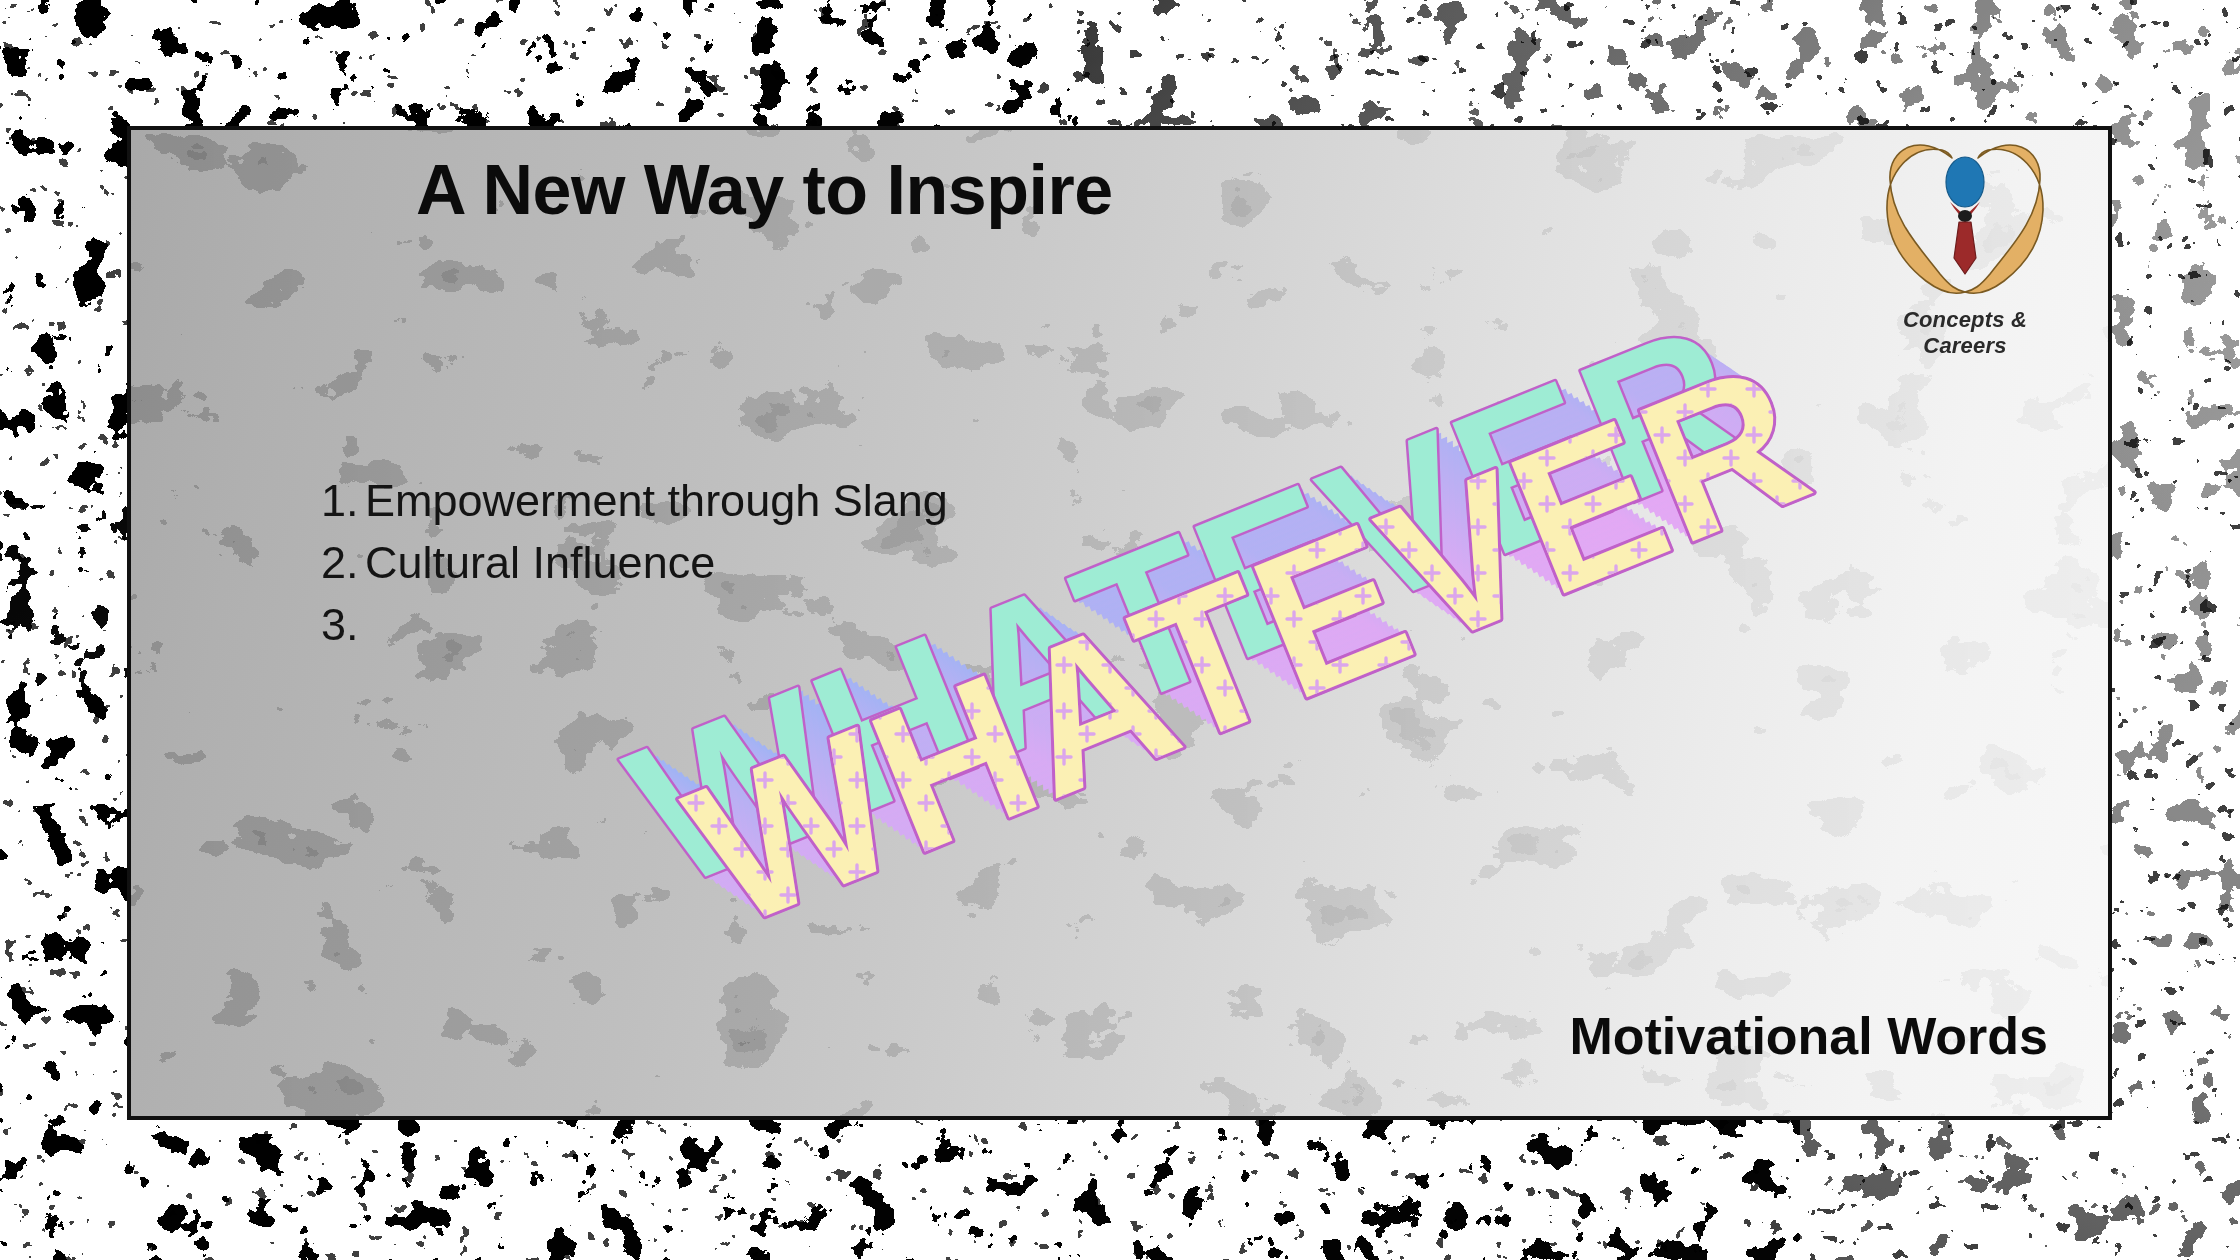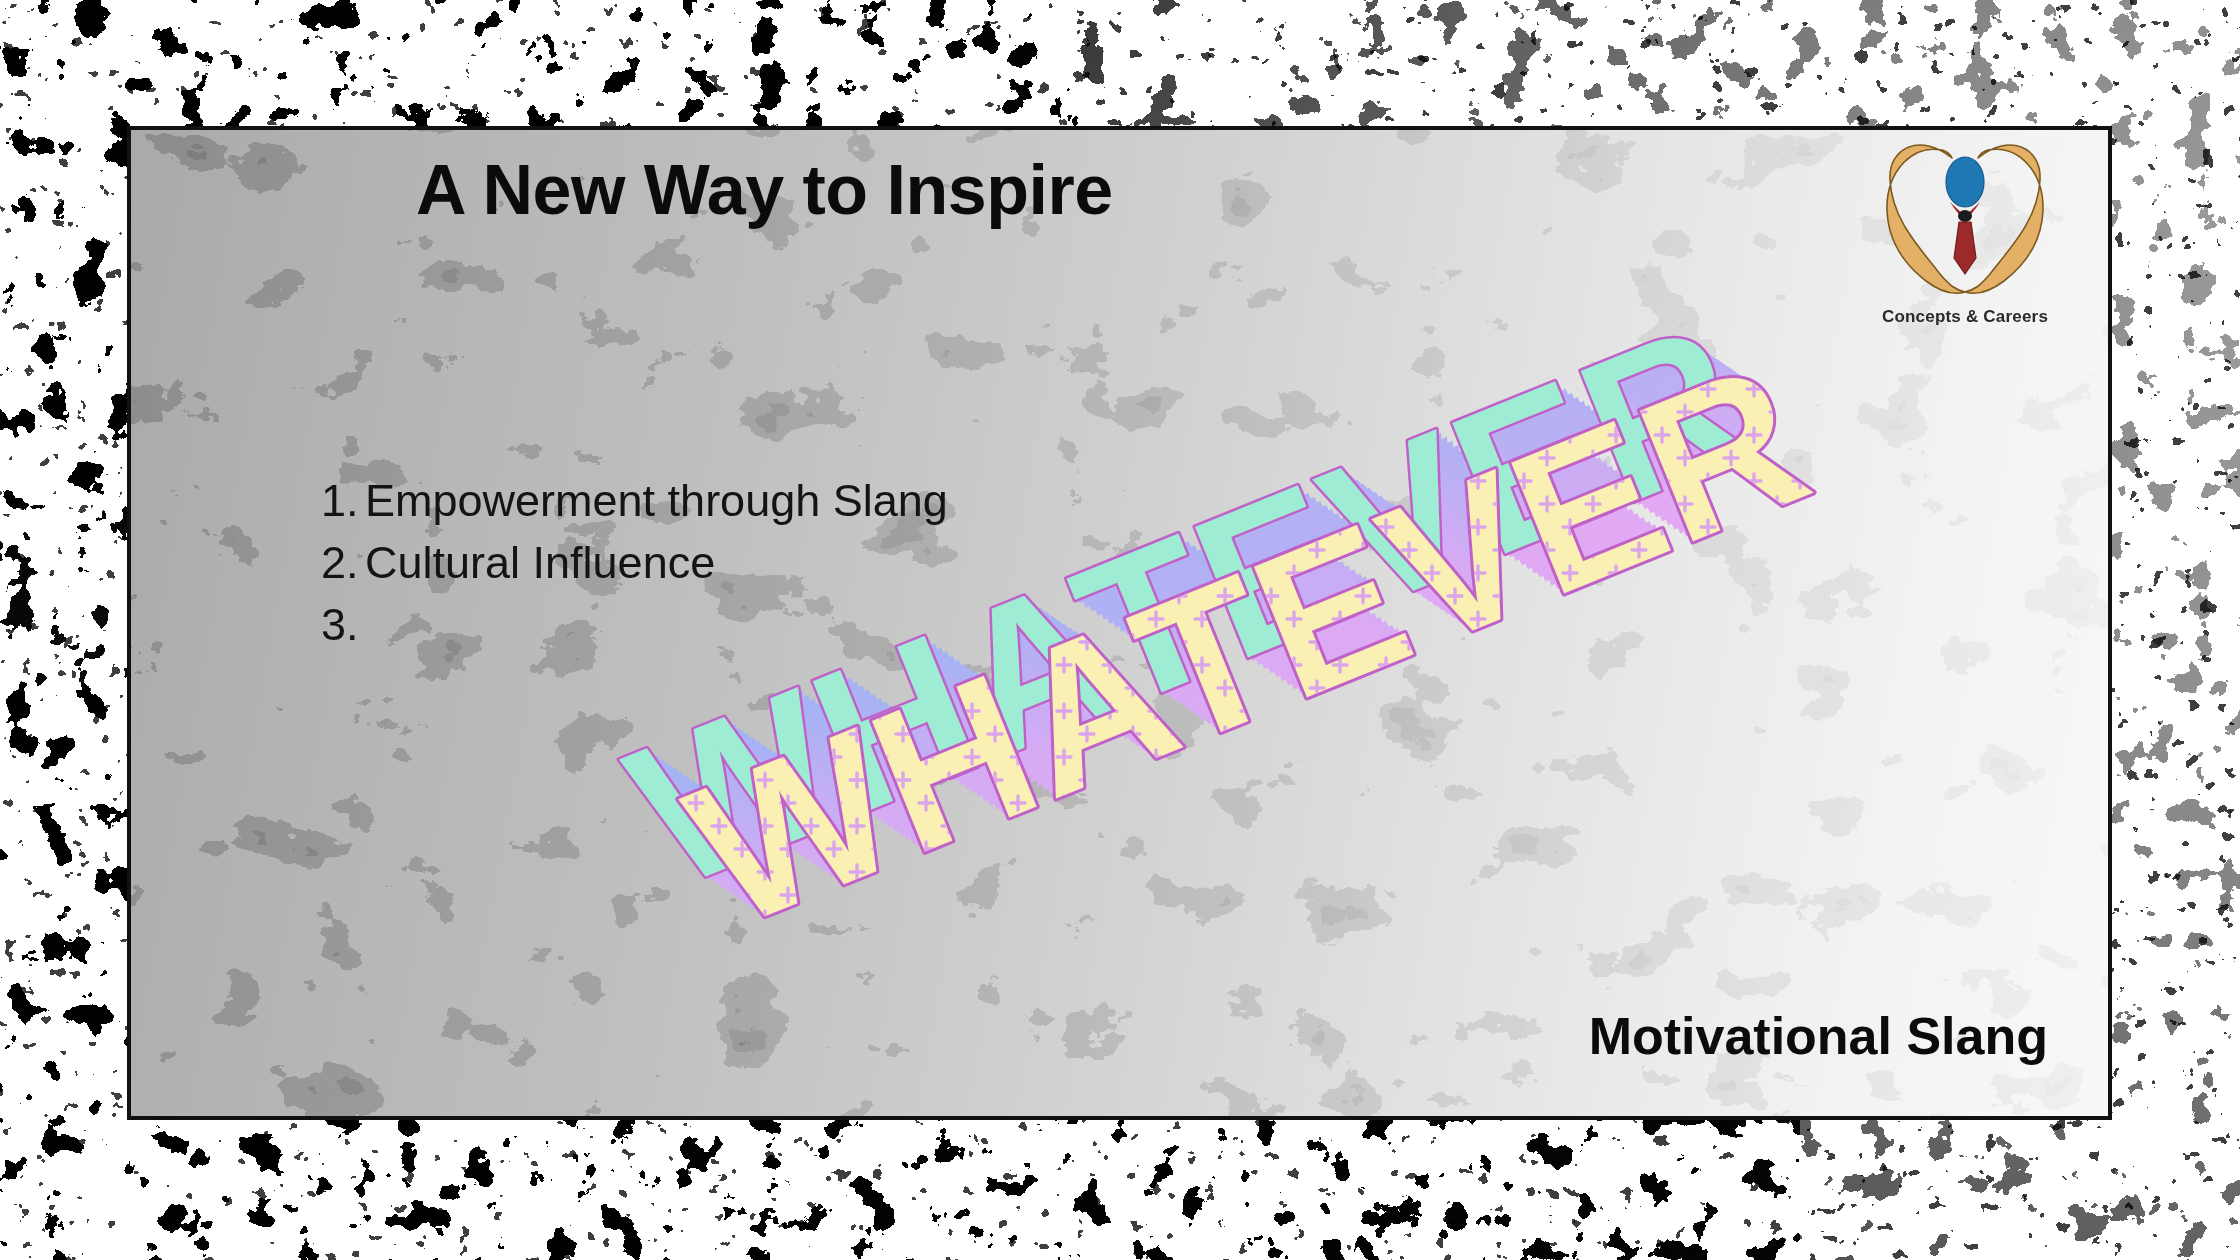--- a/index.html
+++ b/index.html
@@ -91,25 +91,26 @@
   
   #logo{
     position:absolute;
     right:48px;top:-4px;
     width:190px;height:230px;
     z-index:12;
     text-align:center;
   }
   #logo svg{display:block;width:170px;height:175px;margin:10px auto 0;}
   #logo-text{
-    font-size:17px;
+    font-size:22px;
     font-weight:bold;
     color:#2a2a2a;
     letter-spacing:.2px;
     margin-top:-4px;
+    font-style:italic;
   }
 
   
   #wordart{
     position:absolute;
     left:560px;top:330px;
     width:1300px;height:640px;
     z-index:11;
     pointer-events:none;
   }
@@ -257,21 +258,21 @@
           <text x="0" y="0" fill="none" stroke="#c061c9" stroke-width="5" stroke-linejoin="round" font-family="'Liberation Sans', sans-serif" font-size="205" font-weight="bold" letter-spacing="2">WHATEVER</text>
         </g>
 
         <text x="0" y="0" fill="#fbf0b4" stroke="#c061c9" stroke-width="6" stroke-linejoin="round" paint-order="stroke" font-family="'Liberation Sans', sans-serif" font-size="205" font-weight="bold" letter-spacing="2">WHATEVER</text>
 
         <text x="0" y="0" fill="url(#sparkles)" font-family="'Liberation Sans', sans-serif" font-size="205" font-weight="bold" letter-spacing="2">WHATEVER</text>
       </g>
     </svg>
   </div>
 
-  <div id="bottom-label">Motivational Slang</div>
+  <div id="bottom-label">Motivational Words</div>
 
   <div id="logo">
     <svg viewBox="0 0 170 175" xmlns="http://www.w3.org/2000/svg">
 
       <path d="M72 22 C 40 -4, 8 12, 10 44 C 12 84, 40 112, 60 138 C 70 150, 76 154, 85 156
                C 72 160, 58 154, 46 145 C 24 128, 8 104, 7 74
                C 6 36, 32 8, 62 14 C 66 15, 70 18, 72 22 Z" fill="#e3b065" stroke="#7a5a22" stroke-width="1.6" stroke-linejoin="round"></path>
 
       <path d="M98 22 C 130 -4, 162 12, 160 44 C 158 84, 130 112, 110 138 C 100 150, 94 154, 85 156
                C 98 160, 112 154, 124 145 C 146 128, 162 104, 163 74

